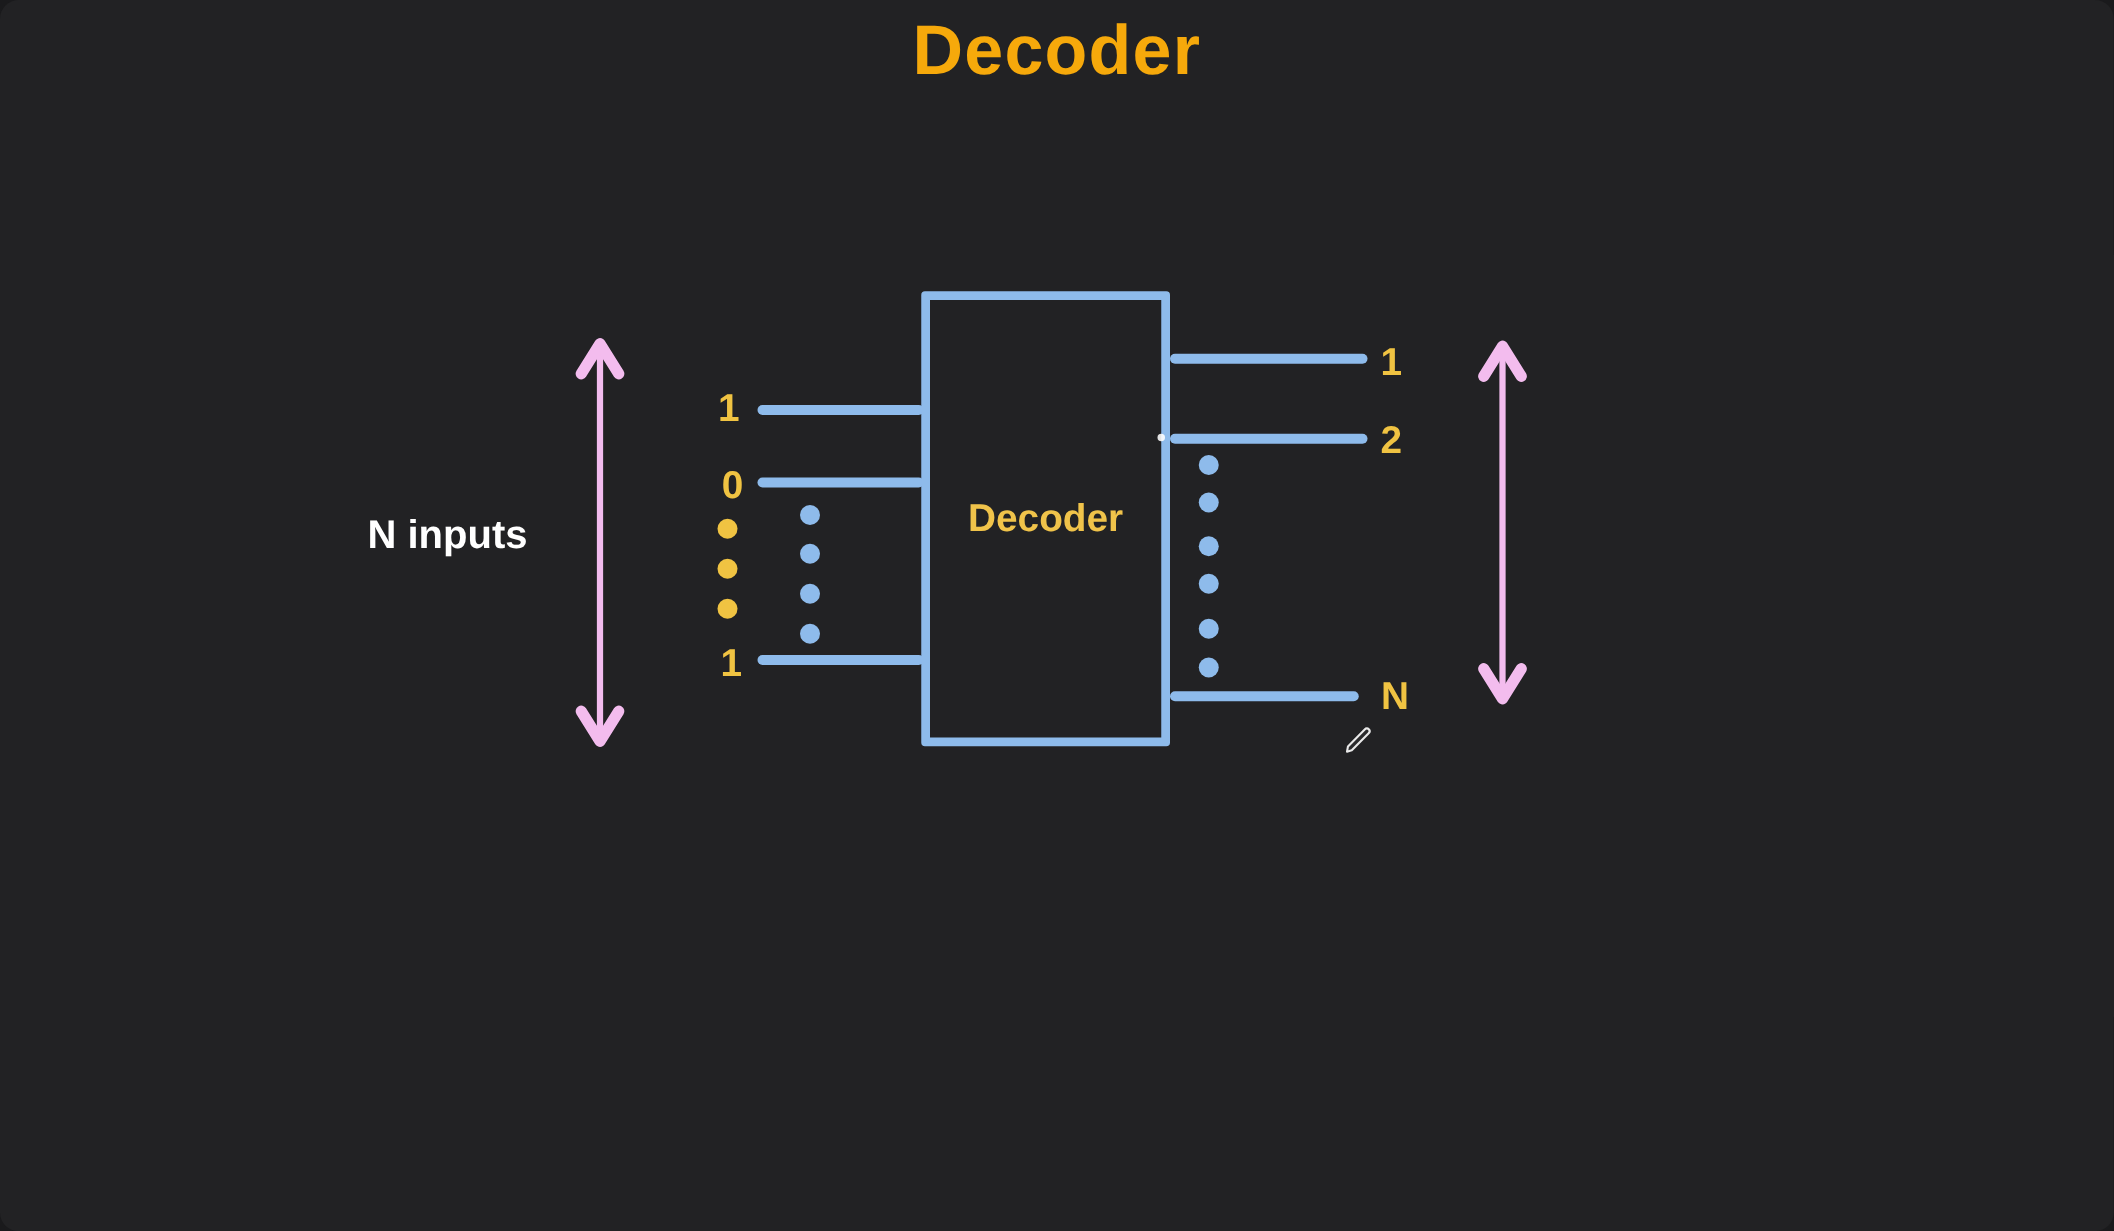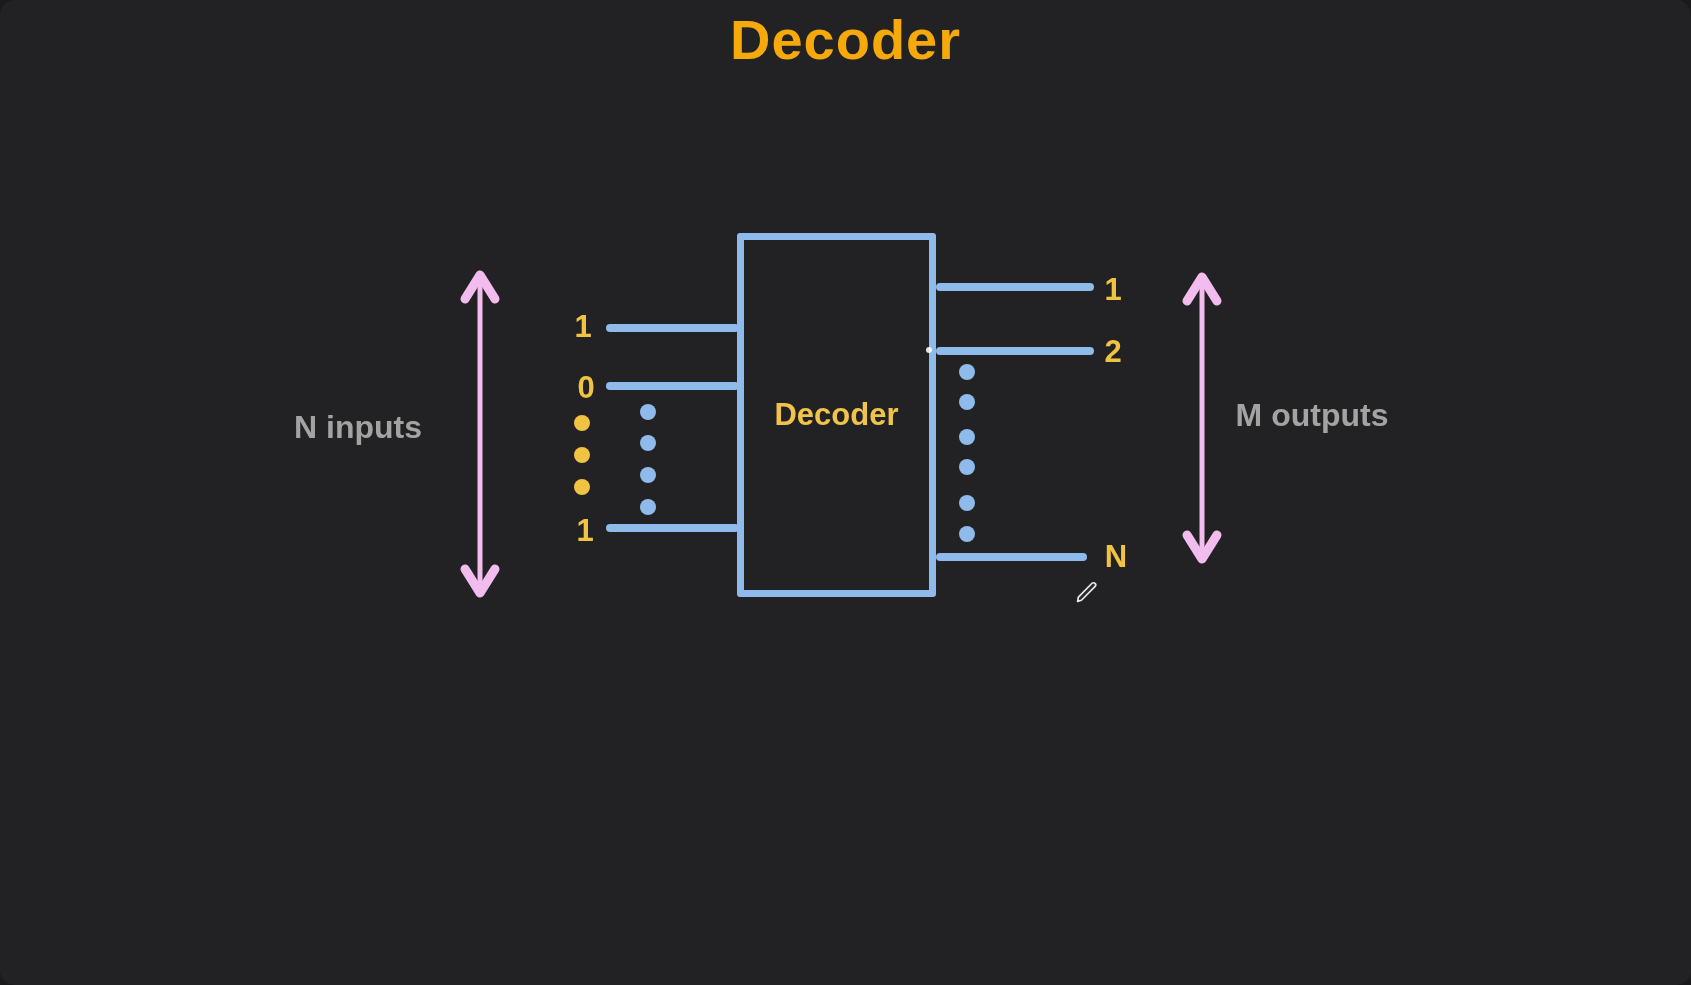--- a/index.html
+++ b/index.html
@@ -22,21 +22,21 @@
   .decoder-box .box-label{font-size:31px;color:#F0C34A;}
   .wire{position:absolute;height:8px;background:#8EBBEB;border-radius:4px;}
   .pin-label{
     position:absolute;width:34px;text-align:center;
     font-size:31px;line-height:36px;color:#F0C342;
   }
   .dot{position:absolute;width:16px;height:16px;border-radius:50%;}
   .dot.yellow{background:#F0C342;}
   .dot.blue{background:#8EBBEB;}
   .side-label{
-    position:absolute;text-align:center;font-size:32px;line-height:38px;color:#a3a3a3;
+    position:absolute;text-align:center;font-size:32px;line-height:38px;color:#ffffff;
   }
   .formula{
     position:absolute;text-align:center;font-size:33px;line-height:40px;color:#A6E73C;
   }
   .formula sup{font-size:21px;vertical-align:9px;}
   .arrow{position:absolute;}
   .ink-speck{
     position:absolute;width:6px;height:6px;border-radius:50%;
     background:rgba(255,255,255,0.88);
   }
@@ -106,15 +106,14 @@
 
   <div class="arrow" style="left:1178px;top:268px;">
     <span>
       <svg width="48" height="300" viewBox="0 0 48 300">
         <line x1="24" y1="14" x2="24" y2="286" stroke="#F3BCEE" stroke-width="5"></line>
         <polyline points="9,33 24,9 39,33" fill="none" stroke="#F3BCEE" stroke-width="9" stroke-linecap="round" stroke-linejoin="round"></polyline>
         <polyline points="9,267 24,291 39,267" fill="none" stroke="#F3BCEE" stroke-width="9" stroke-linecap="round" stroke-linejoin="round"></polyline>
       </svg>
     </span>
   </div>
-  <div class="side-label" style="left:1221px;top:396px;width:182px;">M outputs</div>
 
 </div>
 
 </body></html>

